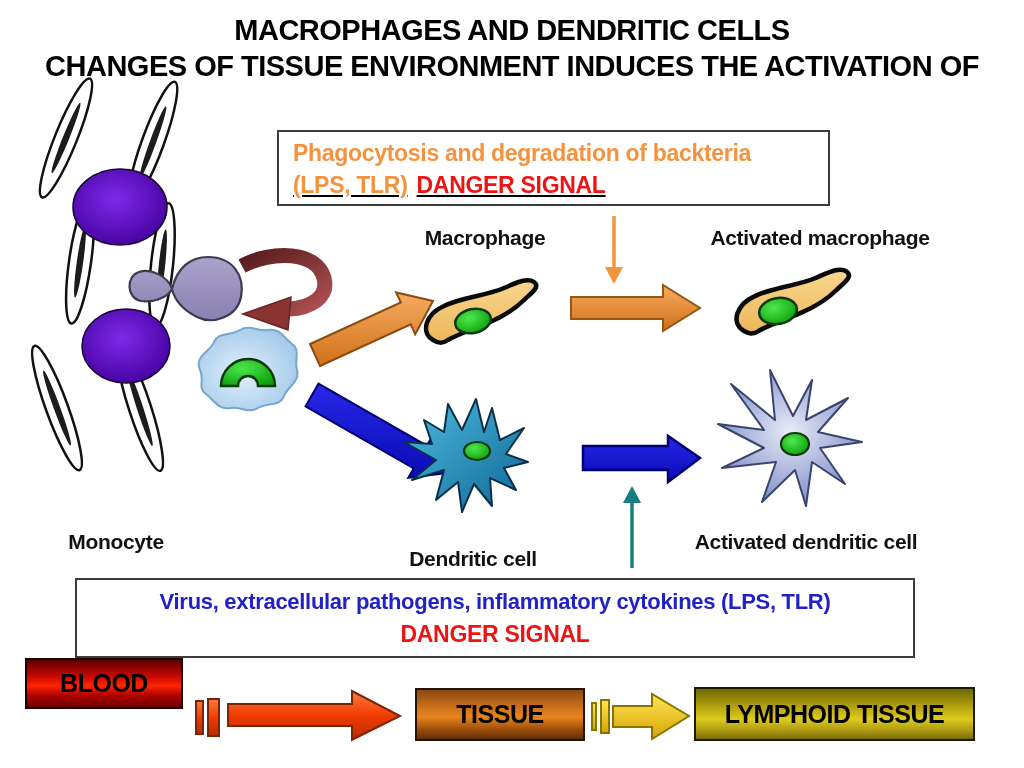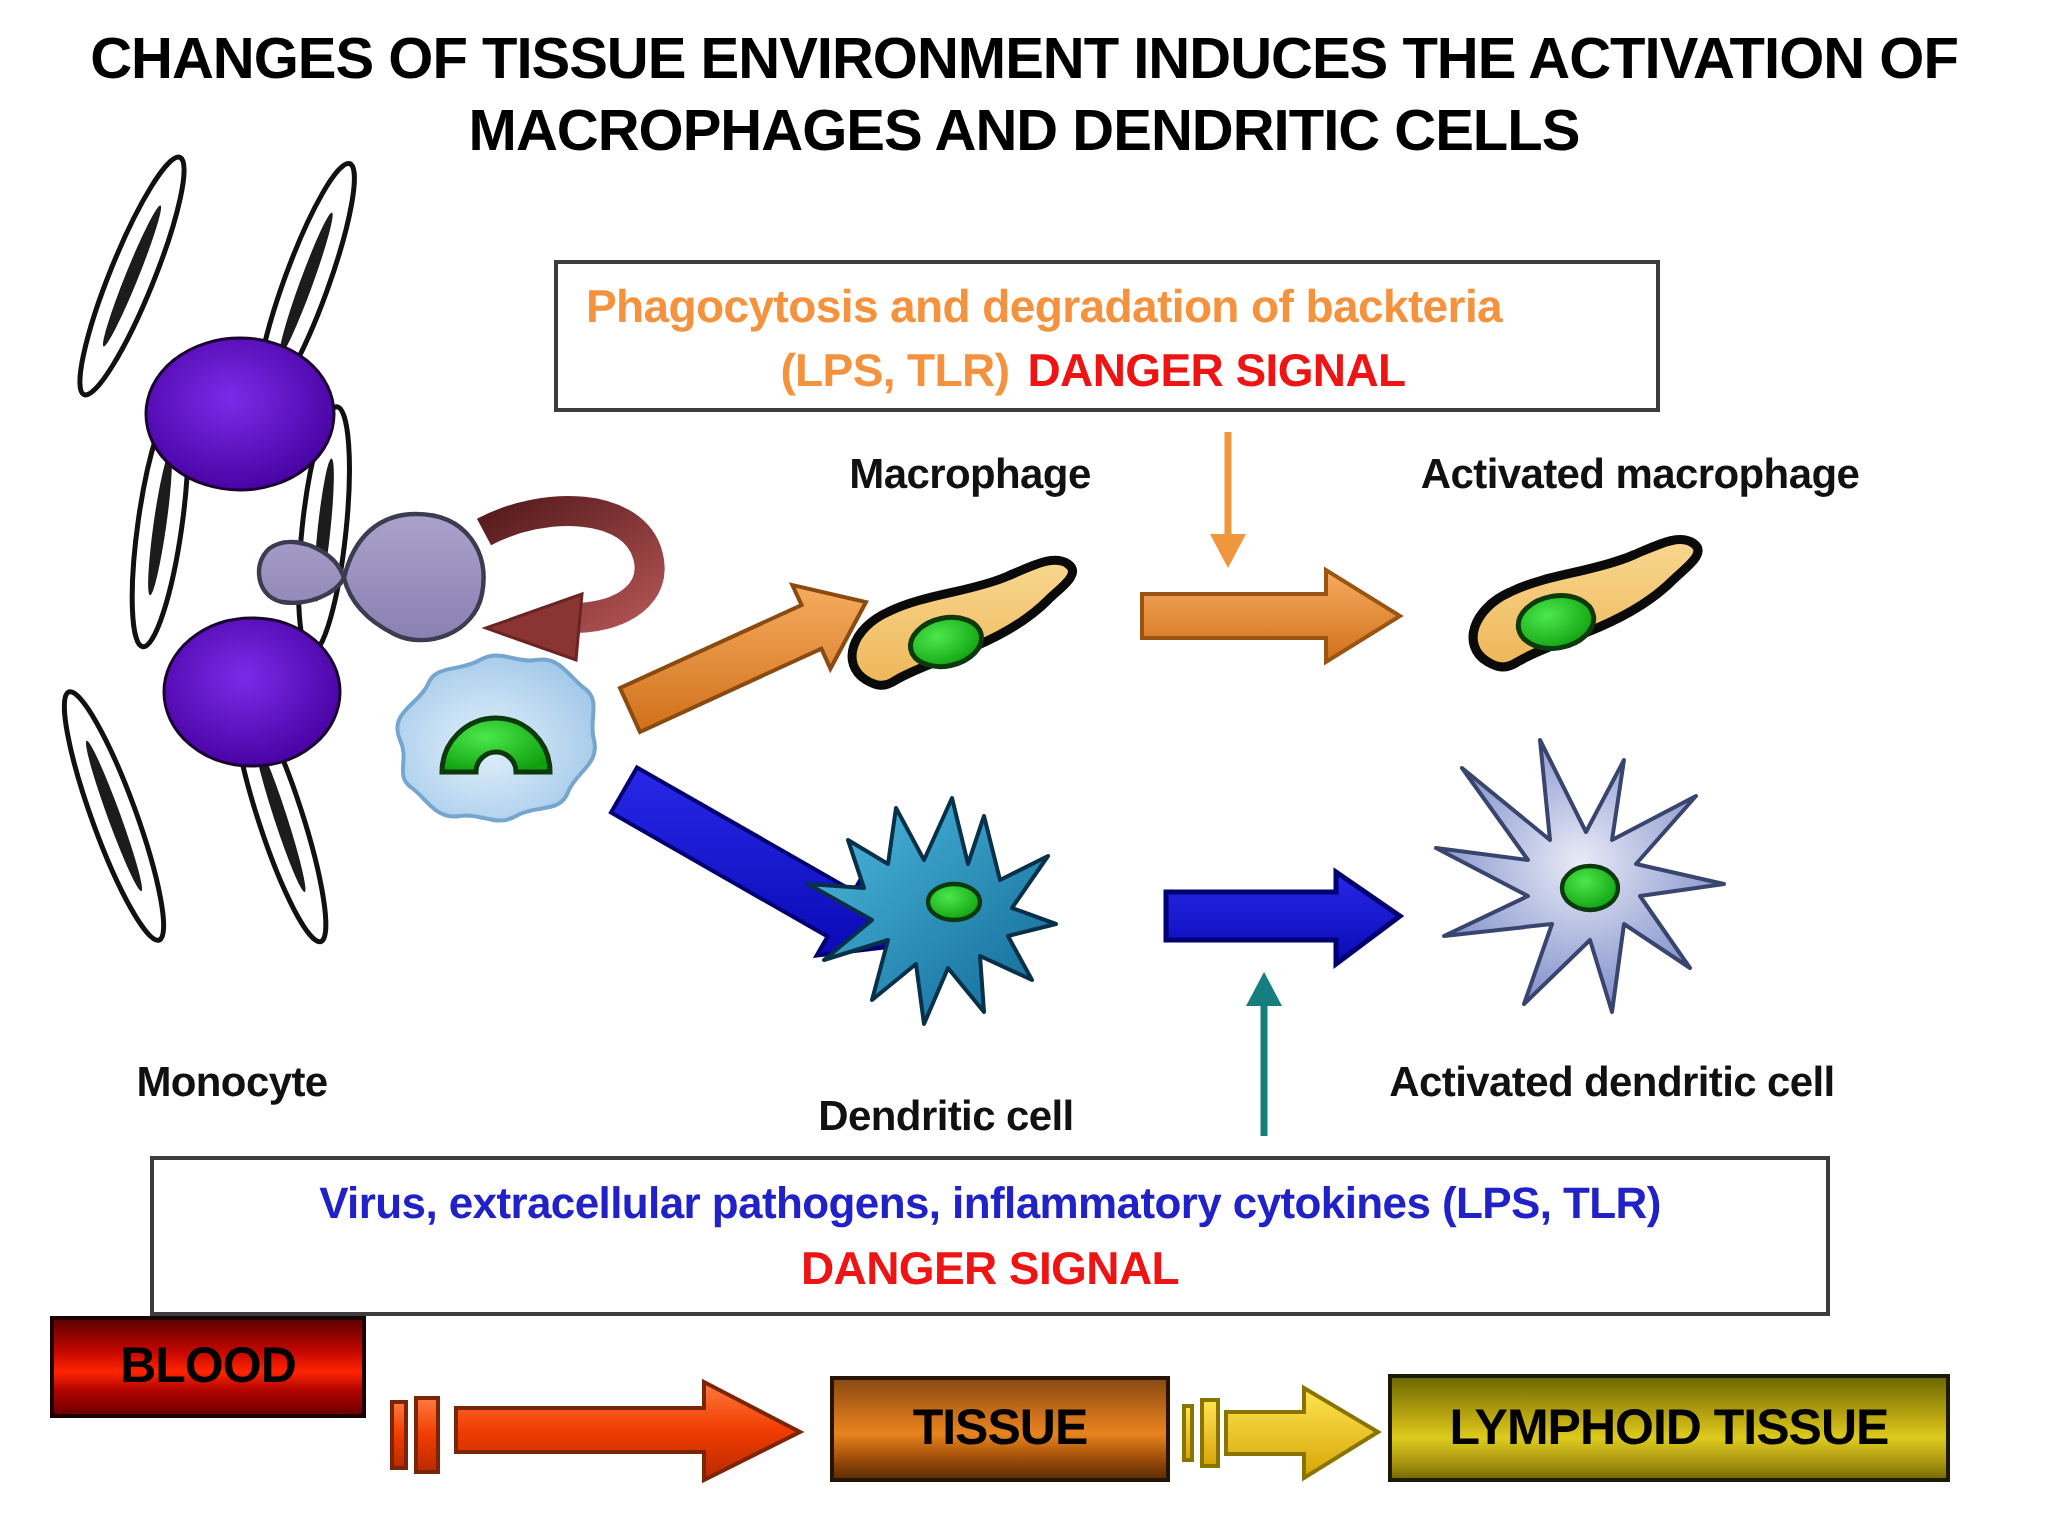--- a/index.html
+++ b/index.html
@@ -7,21 +7,21 @@
   #slide{position:relative;width:1024px;height:768px;background:#ffffff;}
   #art{position:absolute;left:0;top:0;z-index:1;}
   .txt{position:absolute;z-index:2;}
   .title{left:0;top:12px;width:1024px;text-align:center;font-weight:bold;
          font-size:29px;line-height:36px;color:#000;letter-spacing:-0.5px;}
   .cellLabel{font-weight:bold;font-size:21px;color:#111;text-align:center;letter-spacing:-0.3px;}
   .box{position:absolute;z-index:2;background:#fff;border:2px solid #3c3c3c;box-sizing:border-box;}
   .box .ln{font-weight:bold;font-size:23px;line-height:32px;letter-spacing:-0.3px;}
   #topBox{left:277px;top:130px;width:553px;height:76px;padding:5px 28px 0 14px;}
   #topBox .l1{color:#F5923E;text-align:left;}
-  #topBox .l2{text-align:center;}
+  #topBox .l2{text-align:left;text-decoration:underline;}
   #topBox .orange{color:#F5923E;}
   #topBox .red{color:#EE1414;margin-left:9px;}
   #bottomBox{left:75px;top:578px;width:840px;height:80px;padding-top:6px;}
   #bottomBox .l1{color:#2121C8;text-align:center;font-size:22px;}
   #bottomBox .l2{color:#EE1414;text-align:center;}
   .flowBox{position:absolute;z-index:2;box-sizing:border-box;display:flex;
            align-items:center;justify-content:center;font-weight:bold;
            font-size:25px;color:#000;letter-spacing:-0.5px;}
   #bloodBox{left:25px;top:658px;width:158px;height:51px;border:2px solid #1a0000;
             background:linear-gradient(180deg,#5e0000 0%,#c80800 35%,#ff2600 55%,#b00300 75%,#6e0000 100%);}
@@ -189,22 +189,22 @@
     </g>
 
     <g stroke="#8a7400" stroke-width="2">
       <rect x="592" y="703" width="4" height="27" fill="url(#gYellowA)"></rect>
       <rect x="601" y="700" width="8" height="33" fill="url(#gYellowA)"></rect>
       <polygon points="613,706 652,706 652,694 689,716 652,739 652,727 613,727" fill="url(#gYellowA)"></polygon>
     </g>
   </svg>
 
   <div class="txt title">
+    <div>MACROPHAGES AND DENDRITIC CELLS</div>
     <div>CHANGES OF TISSUE ENVIRONMENT INDUCES THE ACTIVATION OF</div>
-    <div>MACROPHAGES AND DENDRITIC CELLS</div>
   </div>
 
   <div class="box" id="topBox">
     <div class="ln l1">Phagocytosis and degradation of backteria</div>
     <div class="ln l2">
       <span class="orange">(LPS, TLR)</span><span class="red">DANGER SIGNAL</span>
     </div>
   </div>
 
   <div class="txt cellLabel" style="left:385px;top:226px;width:200px;">Macrophage</div>

